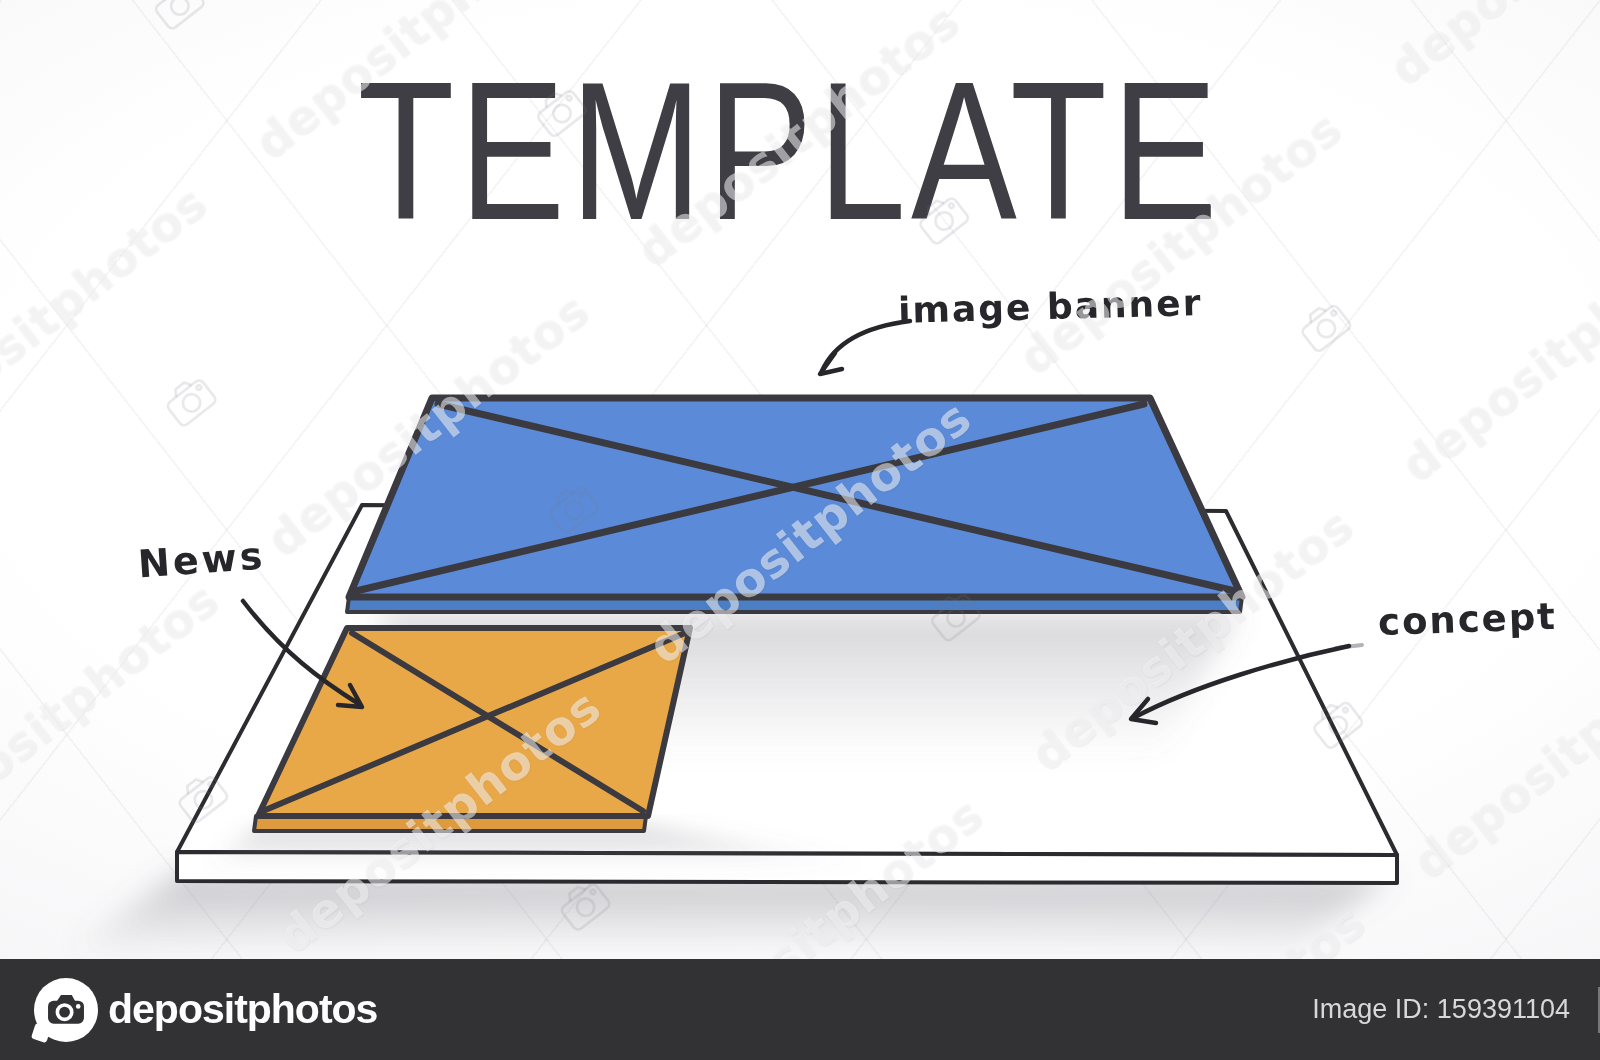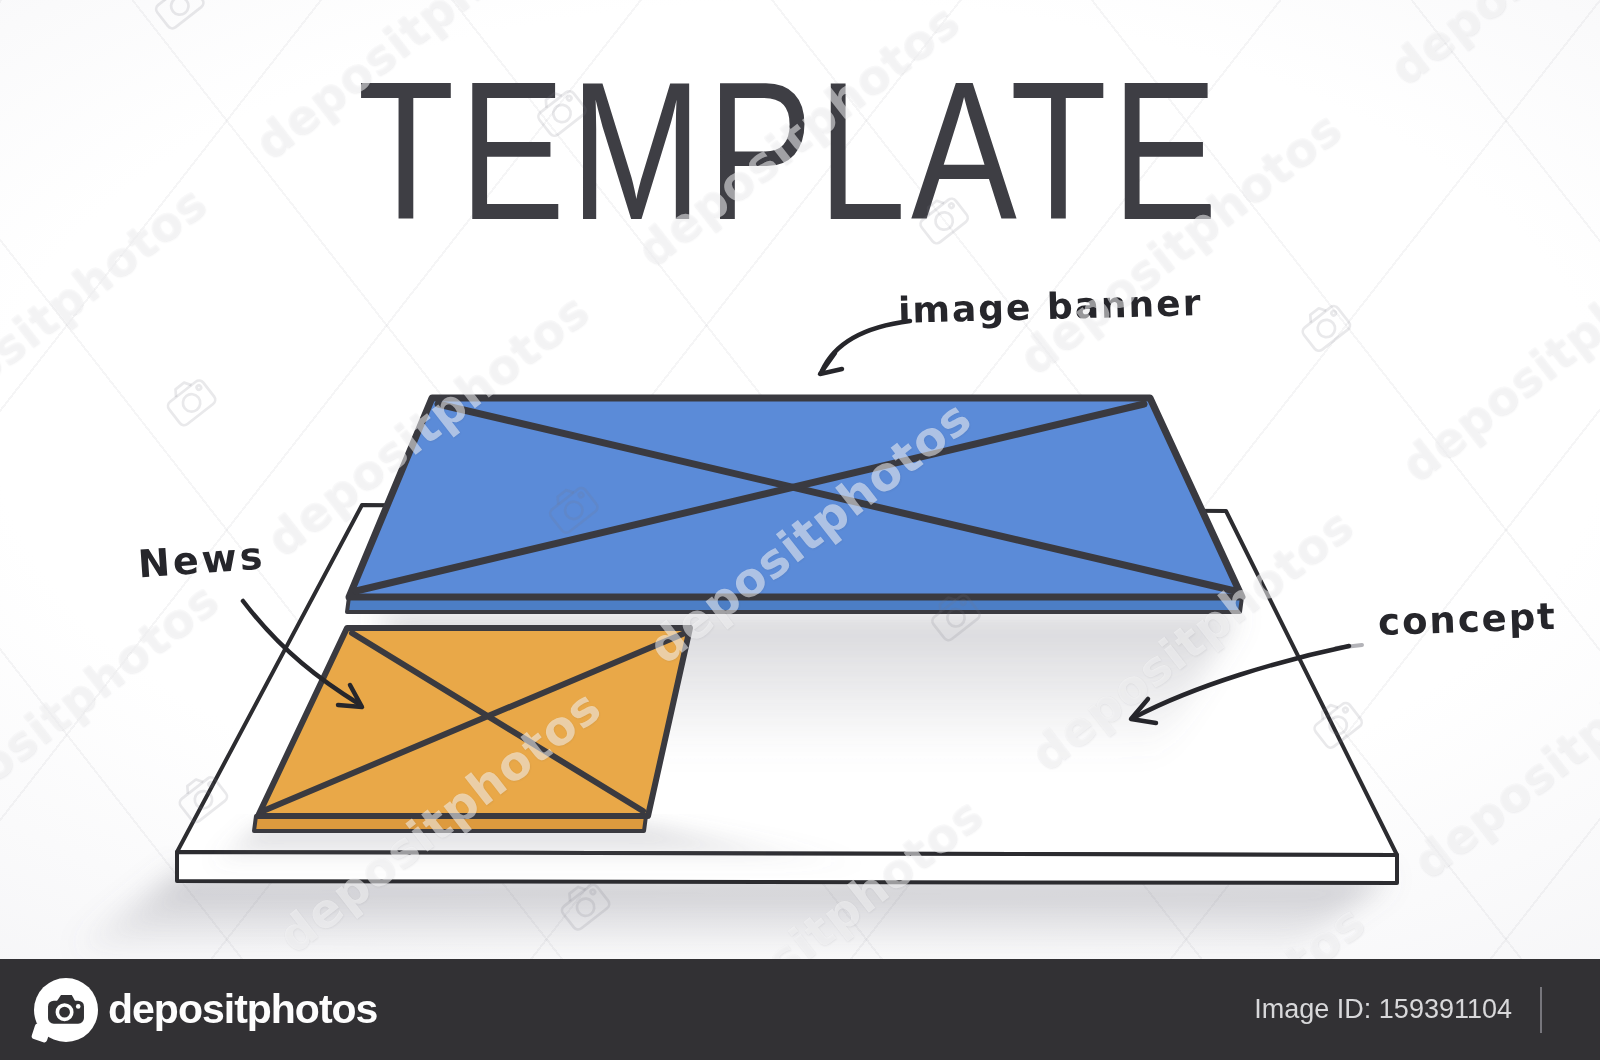--- a/index.html
+++ b/index.html
@@ -56,21 +56,21 @@
     display:flex;align-items:center;justify-content:center;flex:0 0 auto;
   }
   .brand-blob::before{
     content:"";position:absolute;left:-1px;bottom:1px;width:16px;height:16px;
     background:#ffffff;transform:rotate(18deg);border-radius:3px;z-index:-0;
   }
   .brand-name{
     margin-left:10px;font-weight:700;font-size:41px;letter-spacing:-1px;color:#fdfdfd;
   }
   .footer-right{
-    margin-left:auto;margin-right:58px;display:flex;align-items:center;gap:28px;
+    margin-left:auto;display:flex;align-items:center;gap:28px;
     color:#d8d8da;font-size:27px;
   }
   .footer-divider{width:2px;height:46px;background:#77767c;}
 </style>
 </head>
 <body>
 
 <div class="diag-lines"></div>
 
 <svg class="artwork" width="1600" height="1060" viewBox="0 0 1600 1060">

